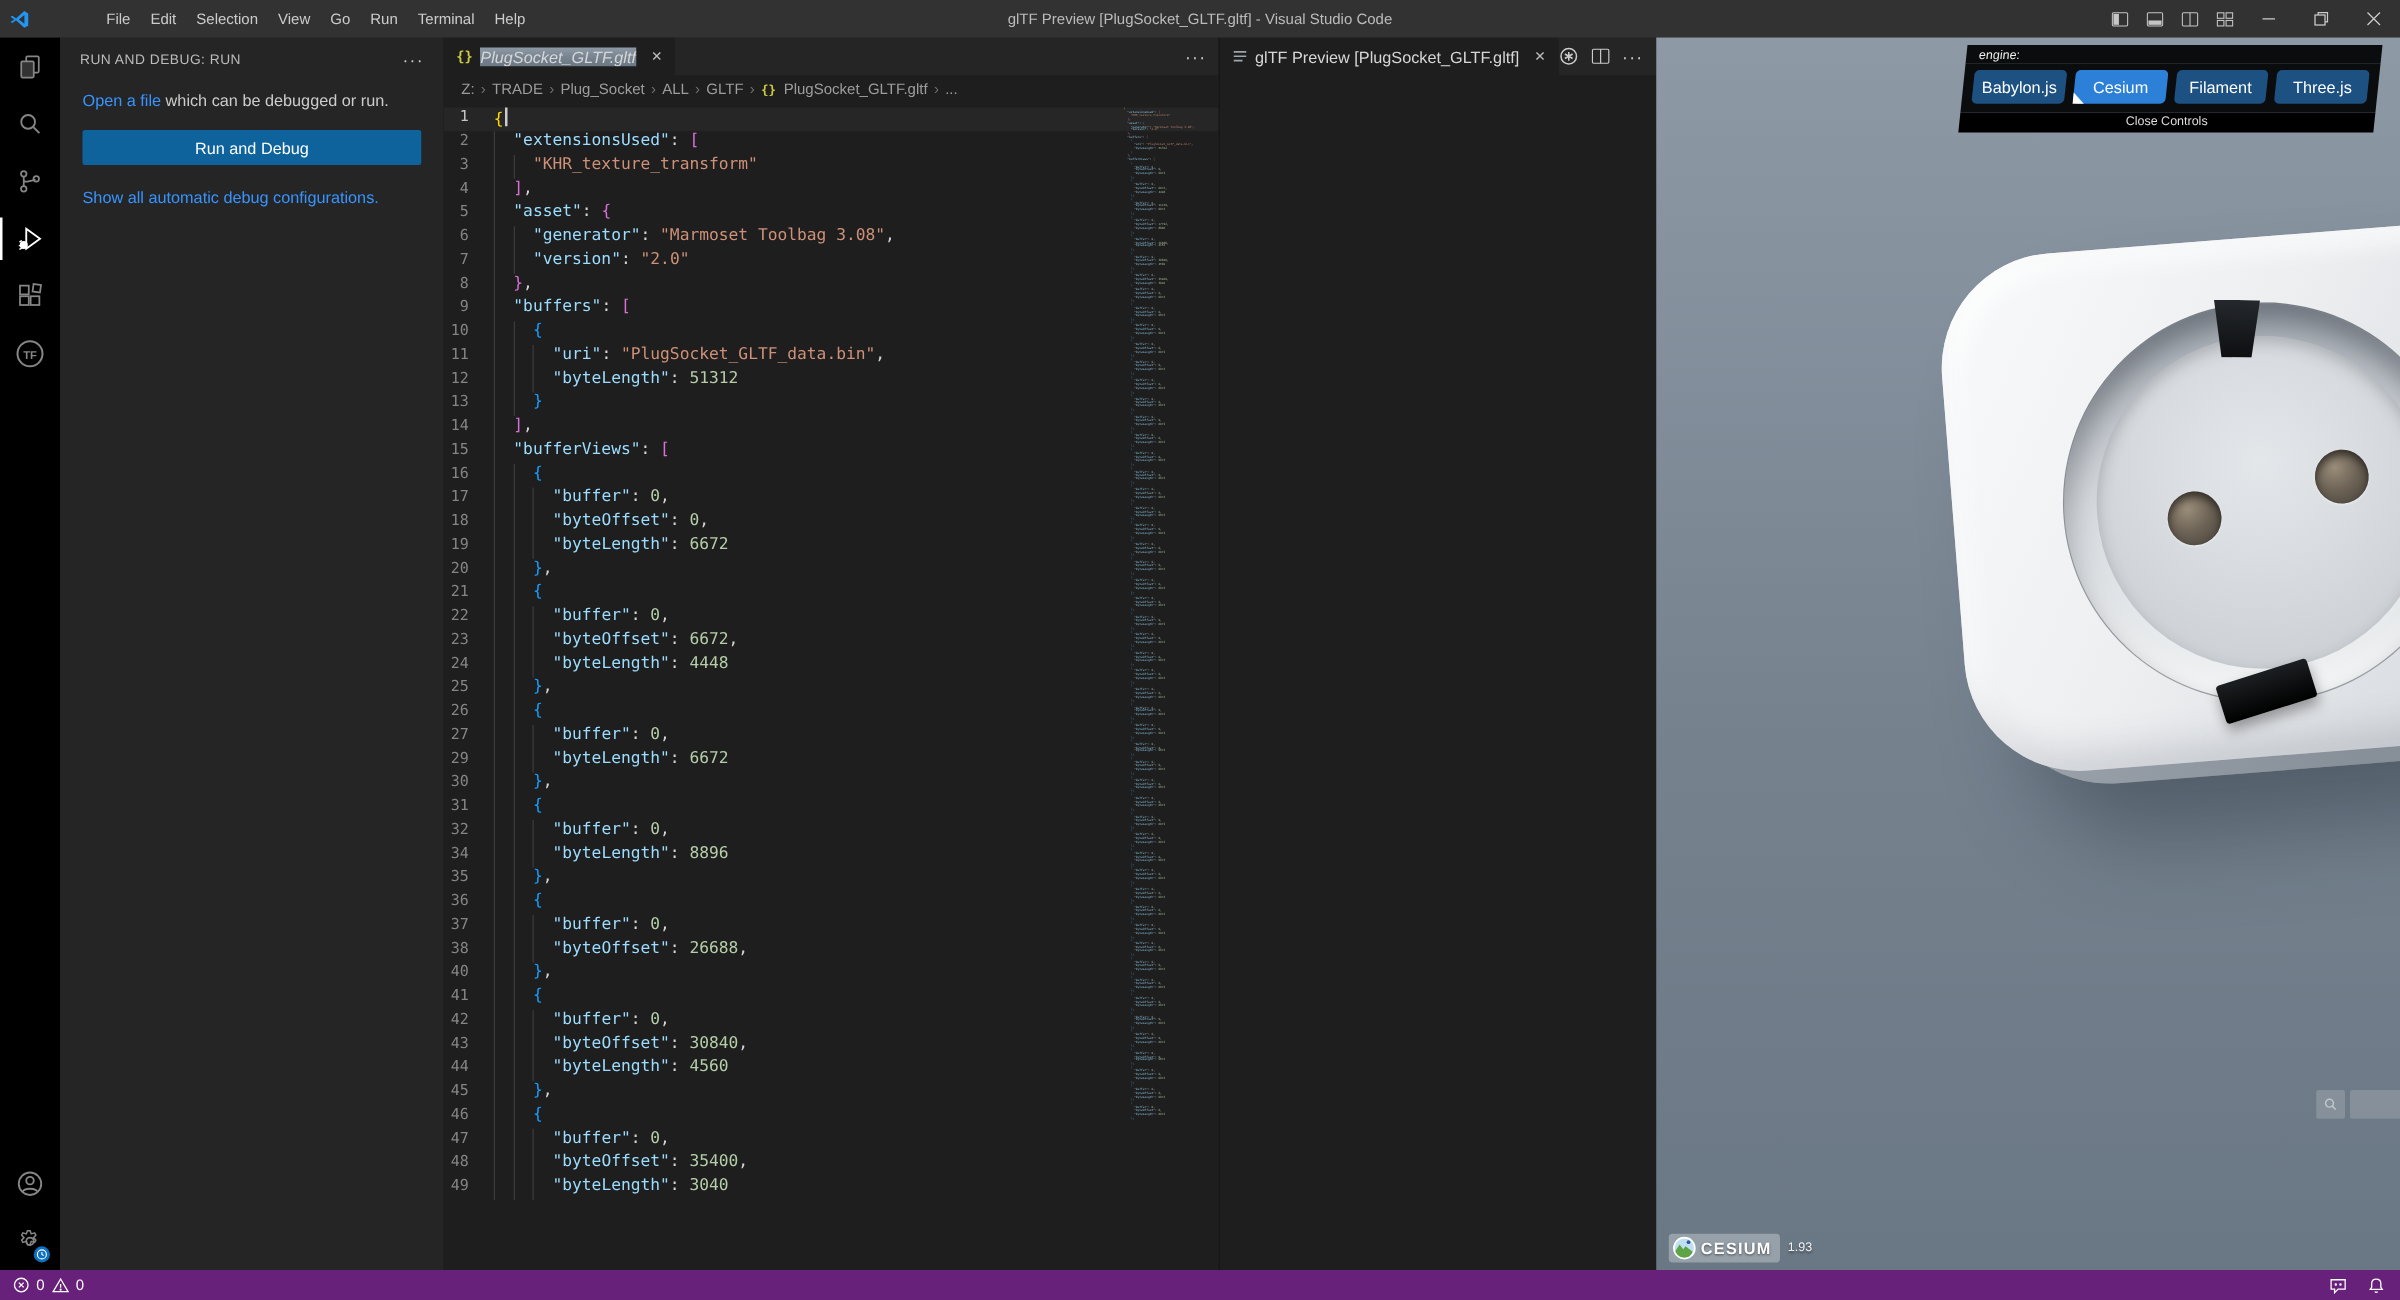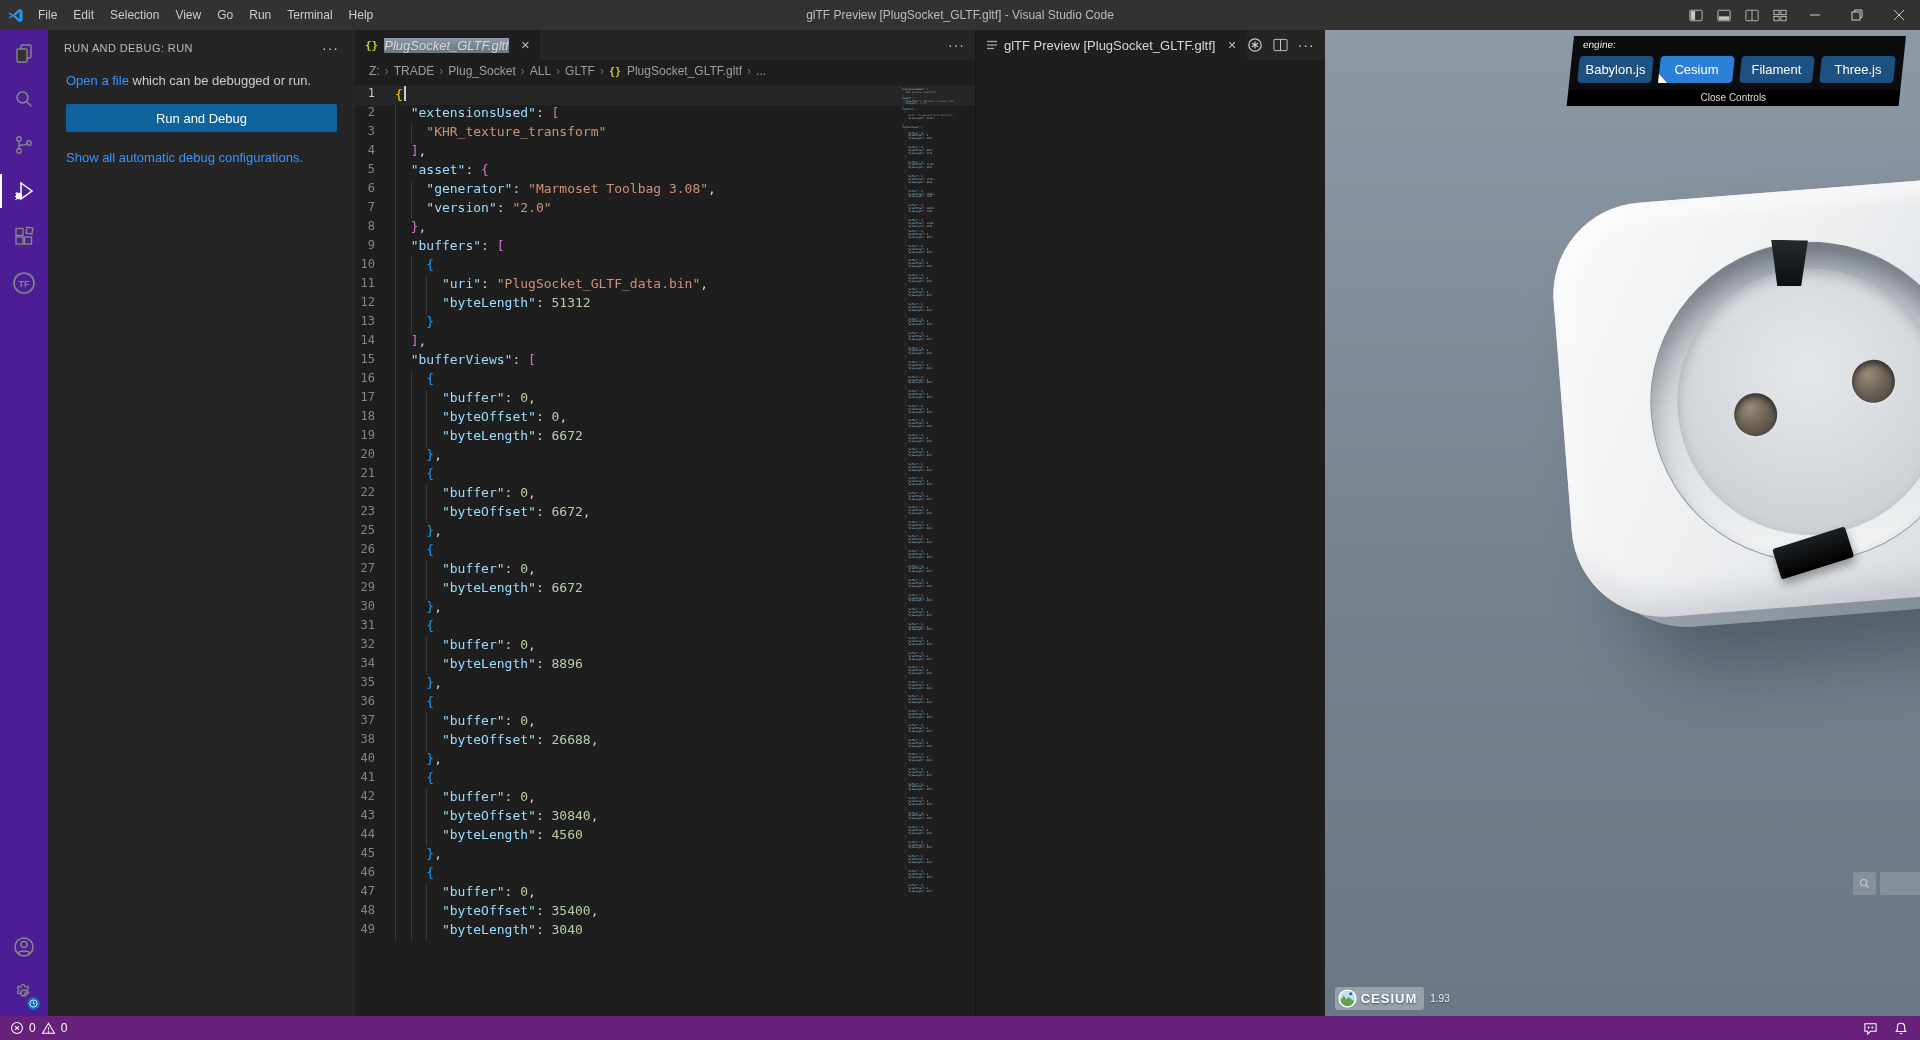--- a/index.html
+++ b/index.html
@@ -2,32 +2,32 @@
 <html><head>
 <meta charset="utf-8">
 <style>
   * { margin:0; padding:0; box-sizing:border-box; }
   html,body { width:1920px; height:1040px; overflow:hidden; background:#1e1e1e;
               font-family:"Liberation Sans", sans-serif; }
 
   
   .titlebar { height:30px; background:#323233; display:flex; align-items:center; position:relative; color:#cccccc; }
   .vscode-logo { width:30px; display:flex; justify-content:center; align-items:center; }
-  .menu-bar { display:flex; height:100%; align-items:center; }
+  .menu-bar { display:flex; height:100%; align-items:center;margin-left:47px; }
   .menu-item { padding:0 8px; font-size:12px; line-height:30px; color:#cccccc; cursor:default; }
   .window-title { position:absolute; left:0; right:0; text-align:center; font-size:12px; color:#bbbbbb; pointer-events:none; }
   .win-controls { margin-left:auto; display:flex; height:100%; align-items:center; z-index:2; }
   .layout-ico { width:28px; height:100%; display:flex; align-items:center; justify-content:center; color:#c5c5c5; }
   .win-btn { width:42px; height:100%; display:flex; align-items:center; justify-content:center; color:#cccccc; font-size:13px; }
 
   
   .main { display:flex; height:986px; }
 
   
-  .activitybar { width:48px; background:#4c1d95; display:flex; flex-direction:column; align-items:center; }
+  .activitybar { width:48px; background:#000000; display:flex; flex-direction:column; align-items:center; }
   .act-item { width:48px; height:46px; display:flex; align-items:center; justify-content:center; color:#868686; position:relative; }
   .act-item.active { color:#ffffff; }
   .act-item.active::before { content:""; position:absolute; left:0; top:6px; bottom:6px; width:2px; background:#ffffff; }
   .act-bottom { margin-top:auto; display:flex; flex-direction:column; align-items:center; }
   .gear-badge { position:absolute; right:8px; bottom:6px; width:13px; height:13px; border-radius:50%; background:#0e70c0; display:flex; align-items:center; justify-content:center; }
 
   
   .sidebar { width:307px; background:#252526; color:#cccccc; display:flex; flex-direction:column; }
   .sidebar-header { height:35px; display:flex; align-items:center; padding:0 16px; font-size:11px; color:#bbbbbb; letter-spacing:.4px; }
   .sidebar-header .more { margin-left:auto; font-size:14px; color:#cccccc; letter-spacing:1px; }
@@ -321,20 +321,21 @@
           <div class="code-row"><span class="ln">14</span><span class="code-text"><i class="guide" style="left: 0ch;"></i><span class="t-d">  </span><span class="t-p2">]</span><span class="t-d">,</span></span></div>
           <div class="code-row"><span class="ln">15</span><span class="code-text"><i class="guide" style="left: 0ch;"></i><span class="t-d">  </span><span class="t-k">"bufferViews"</span><span class="t-d">:</span><span class="t-d"> </span><span class="t-p2">[</span></span></div>
           <div class="code-row"><span class="ln">16</span><span class="code-text"><i class="guide" style="left: 0ch;"></i><i class="guide" style="left: 2ch;"></i><span class="t-d">    </span><span class="t-p3">{</span></span></div>
           <div class="code-row"><span class="ln">17</span><span class="code-text"><i class="guide" style="left: 0ch;"></i><i class="guide" style="left: 2ch;"></i><i class="guide" style="left: 4ch;"></i><span class="t-d">      </span><span class="t-k">"buffer"</span><span class="t-d">:</span><span class="t-d"> </span><span class="t-n">0</span><span class="t-d">,</span></span></div>
           <div class="code-row"><span class="ln">18</span><span class="code-text"><i class="guide" style="left: 0ch;"></i><i class="guide" style="left: 2ch;"></i><i class="guide" style="left: 4ch;"></i><span class="t-d">      </span><span class="t-k">"byteOffset"</span><span class="t-d">:</span><span class="t-d"> </span><span class="t-n">0</span><span class="t-d">,</span></span></div>
           <div class="code-row"><span class="ln">19</span><span class="code-text"><i class="guide" style="left: 0ch;"></i><i class="guide" style="left: 2ch;"></i><i class="guide" style="left: 4ch;"></i><span class="t-d">      </span><span class="t-k">"byteLength"</span><span class="t-d">:</span><span class="t-d"> </span><span class="t-n">6672</span></span></div>
           <div class="code-row"><span class="ln">20</span><span class="code-text"><i class="guide" style="left: 0ch;"></i><i class="guide" style="left: 2ch;"></i><span class="t-d">    </span><span class="t-p3">}</span><span class="t-d">,</span></span></div>
           <div class="code-row"><span class="ln">21</span><span class="code-text"><i class="guide" style="left: 0ch;"></i><i class="guide" style="left: 2ch;"></i><span class="t-d">    </span><span class="t-p3">{</span></span></div>
           <div class="code-row"><span class="ln">22</span><span class="code-text"><i class="guide" style="left: 0ch;"></i><i class="guide" style="left: 2ch;"></i><i class="guide" style="left: 4ch;"></i><span class="t-d">      </span><span class="t-k">"buffer"</span><span class="t-d">:</span><span class="t-d"> </span><span class="t-n">0</span><span class="t-d">,</span></span></div>
           <div class="code-row"><span class="ln">23</span><span class="code-text"><i class="guide" style="left: 0ch;"></i><i class="guide" style="left: 2ch;"></i><i class="guide" style="left: 4ch;"></i><span class="t-d">      </span><span class="t-k">"byteOffset"</span><span class="t-d">:</span><span class="t-d"> </span><span class="t-n">6672</span><span class="t-d">,</span></span></div>
+          <div class="code-row"><span class="ln">24</span><span class="code-text"><i class="guide" style="left: 0ch;"></i><i class="guide" style="left: 2ch;"></i><i class="guide" style="left: 4ch;"></i><span class="t-d">      </span><span class="t-k">"byteLength"</span><span class="t-d">:</span><span class="t-d"> </span><span class="t-n">4448</span></span></div>
           <div class="code-row"><span class="ln">25</span><span class="code-text"><i class="guide" style="left: 0ch;"></i><i class="guide" style="left: 2ch;"></i><span class="t-d">    </span><span class="t-p3">}</span><span class="t-d">,</span></span></div>
           <div class="code-row"><span class="ln">26</span><span class="code-text"><i class="guide" style="left: 0ch;"></i><i class="guide" style="left: 2ch;"></i><span class="t-d">    </span><span class="t-p3">{</span></span></div>
           <div class="code-row"><span class="ln">27</span><span class="code-text"><i class="guide" style="left: 0ch;"></i><i class="guide" style="left: 2ch;"></i><i class="guide" style="left: 4ch;"></i><span class="t-d">      </span><span class="t-k">"buffer"</span><span class="t-d">:</span><span class="t-d"> </span><span class="t-n">0</span><span class="t-d">,</span></span></div>
           <div class="code-row"><span class="ln">29</span><span class="code-text"><i class="guide" style="left: 0ch;"></i><i class="guide" style="left: 2ch;"></i><i class="guide" style="left: 4ch;"></i><span class="t-d">      </span><span class="t-k">"byteLength"</span><span class="t-d">:</span><span class="t-d"> </span><span class="t-n">6672</span></span></div>
           <div class="code-row"><span class="ln">30</span><span class="code-text"><i class="guide" style="left: 0ch;"></i><i class="guide" style="left: 2ch;"></i><span class="t-d">    </span><span class="t-p3">}</span><span class="t-d">,</span></span></div>
           <div class="code-row"><span class="ln">31</span><span class="code-text"><i class="guide" style="left: 0ch;"></i><i class="guide" style="left: 2ch;"></i><span class="t-d">    </span><span class="t-p3">{</span></span></div>
           <div class="code-row"><span class="ln">32</span><span class="code-text"><i class="guide" style="left: 0ch;"></i><i class="guide" style="left: 2ch;"></i><i class="guide" style="left: 4ch;"></i><span class="t-d">      </span><span class="t-k">"buffer"</span><span class="t-d">:</span><span class="t-d"> </span><span class="t-n">0</span><span class="t-d">,</span></span></div>
           <div class="code-row"><span class="ln">34</span><span class="code-text"><i class="guide" style="left: 0ch;"></i><i class="guide" style="left: 2ch;"></i><i class="guide" style="left: 4ch;"></i><span class="t-d">      </span><span class="t-k">"byteLength"</span><span class="t-d">:</span><span class="t-d"> </span><span class="t-n">8896</span></span></div>
           <div class="code-row"><span class="ln">35</span><span class="code-text"><i class="guide" style="left: 0ch;"></i><i class="guide" style="left: 2ch;"></i><span class="t-d">    </span><span class="t-p3">}</span><span class="t-d">,</span></span></div>
           <div class="code-row"><span class="ln">36</span><span class="code-text"><i class="guide" style="left: 0ch;"></i><i class="guide" style="left: 2ch;"></i><span class="t-d">    </span><span class="t-p3">{</span></span></div>

